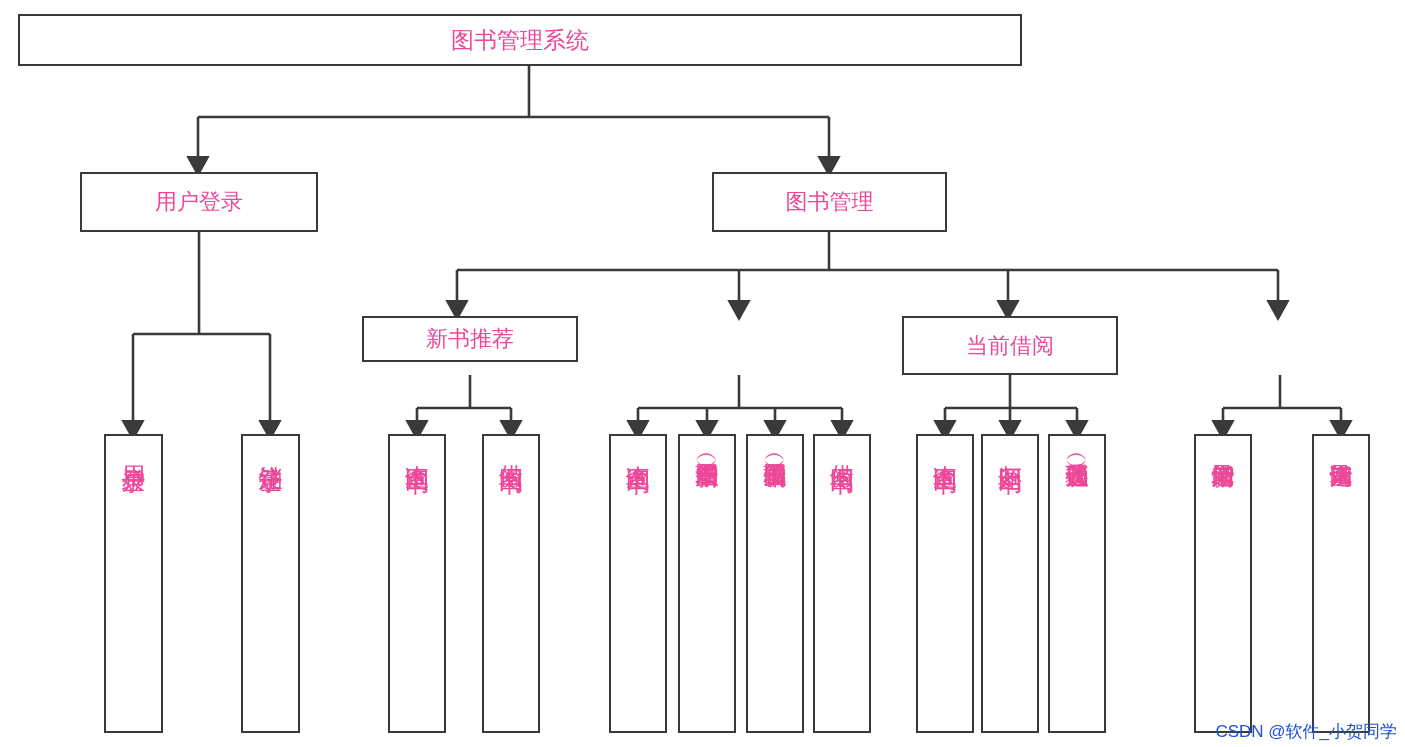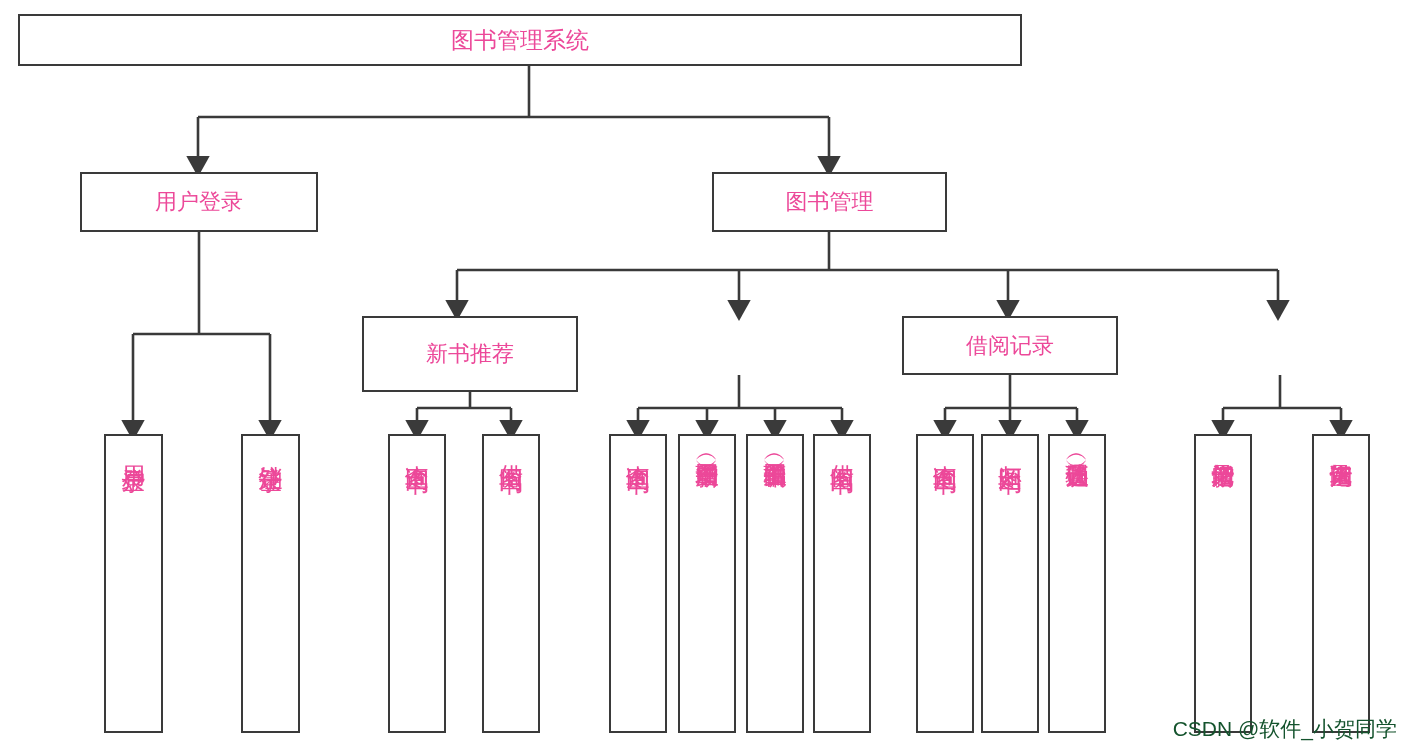--- a/index.html
+++ b/index.html
@@ -57,22 +57,22 @@
     white-space: nowrap;
   }
   .node-leaf.tall-text .node-label {
     font-size: 23px;
     letter-spacing: 0px;
   }
   #watermark {
     position: absolute;
     right: 8px;
     bottom: 4px;
-    font-size: 21px;
-    color: #14532d;
+    font-size: 17px;
+    color: #1d4ed8;
     white-space: nowrap;
     pointer-events: none;
   }
 </style>
 </head>
 <body>
 
 <div id="diagram-root">
 
   <svg id="diagram-svg" viewBox="0 0 1405 747">
@@ -129,25 +129,25 @@
     <span class="node-label">图书管理系统</span>
   </div>
 
   <div class="node-box node-l2" style="left:80px; top:172px; width:238px; height:60px;">
     <span class="node-label">用户登录</span>
   </div>
   <div class="node-box node-l2" style="left:712px; top:172px; width:235px; height:60px;">
     <span class="node-label">图书管理</span>
   </div>
 
-  <div class="node-box node-l3" style="left:362px; top:316px; width:216px; height:76px;">
+  <div class="node-box node-l3" style="left:362px; top:316px; width:216px; height:46px;">
     <span class="node-label">新书推荐</span>
   </div>
   <div class="node-box node-l3" style="left:902px; top:316px; width:216px; height:59px;">
-    <span class="node-label">借阅记录</span>
+    <span class="node-label">当前借阅</span>
   </div>
 
   <div class="node-box node-leaf" style="left:104px; top:434px; width:59px; height:299px;">
     <span class="node-label">用户登录</span>
   </div>
   <div class="node-box node-leaf" style="left:241px; top:434px; width:59px; height:299px;">
     <span class="node-label">注销登录</span>
   </div>
 
   <div class="node-box node-leaf" style="left:388px; top:434px; width:58px; height:299px;">

